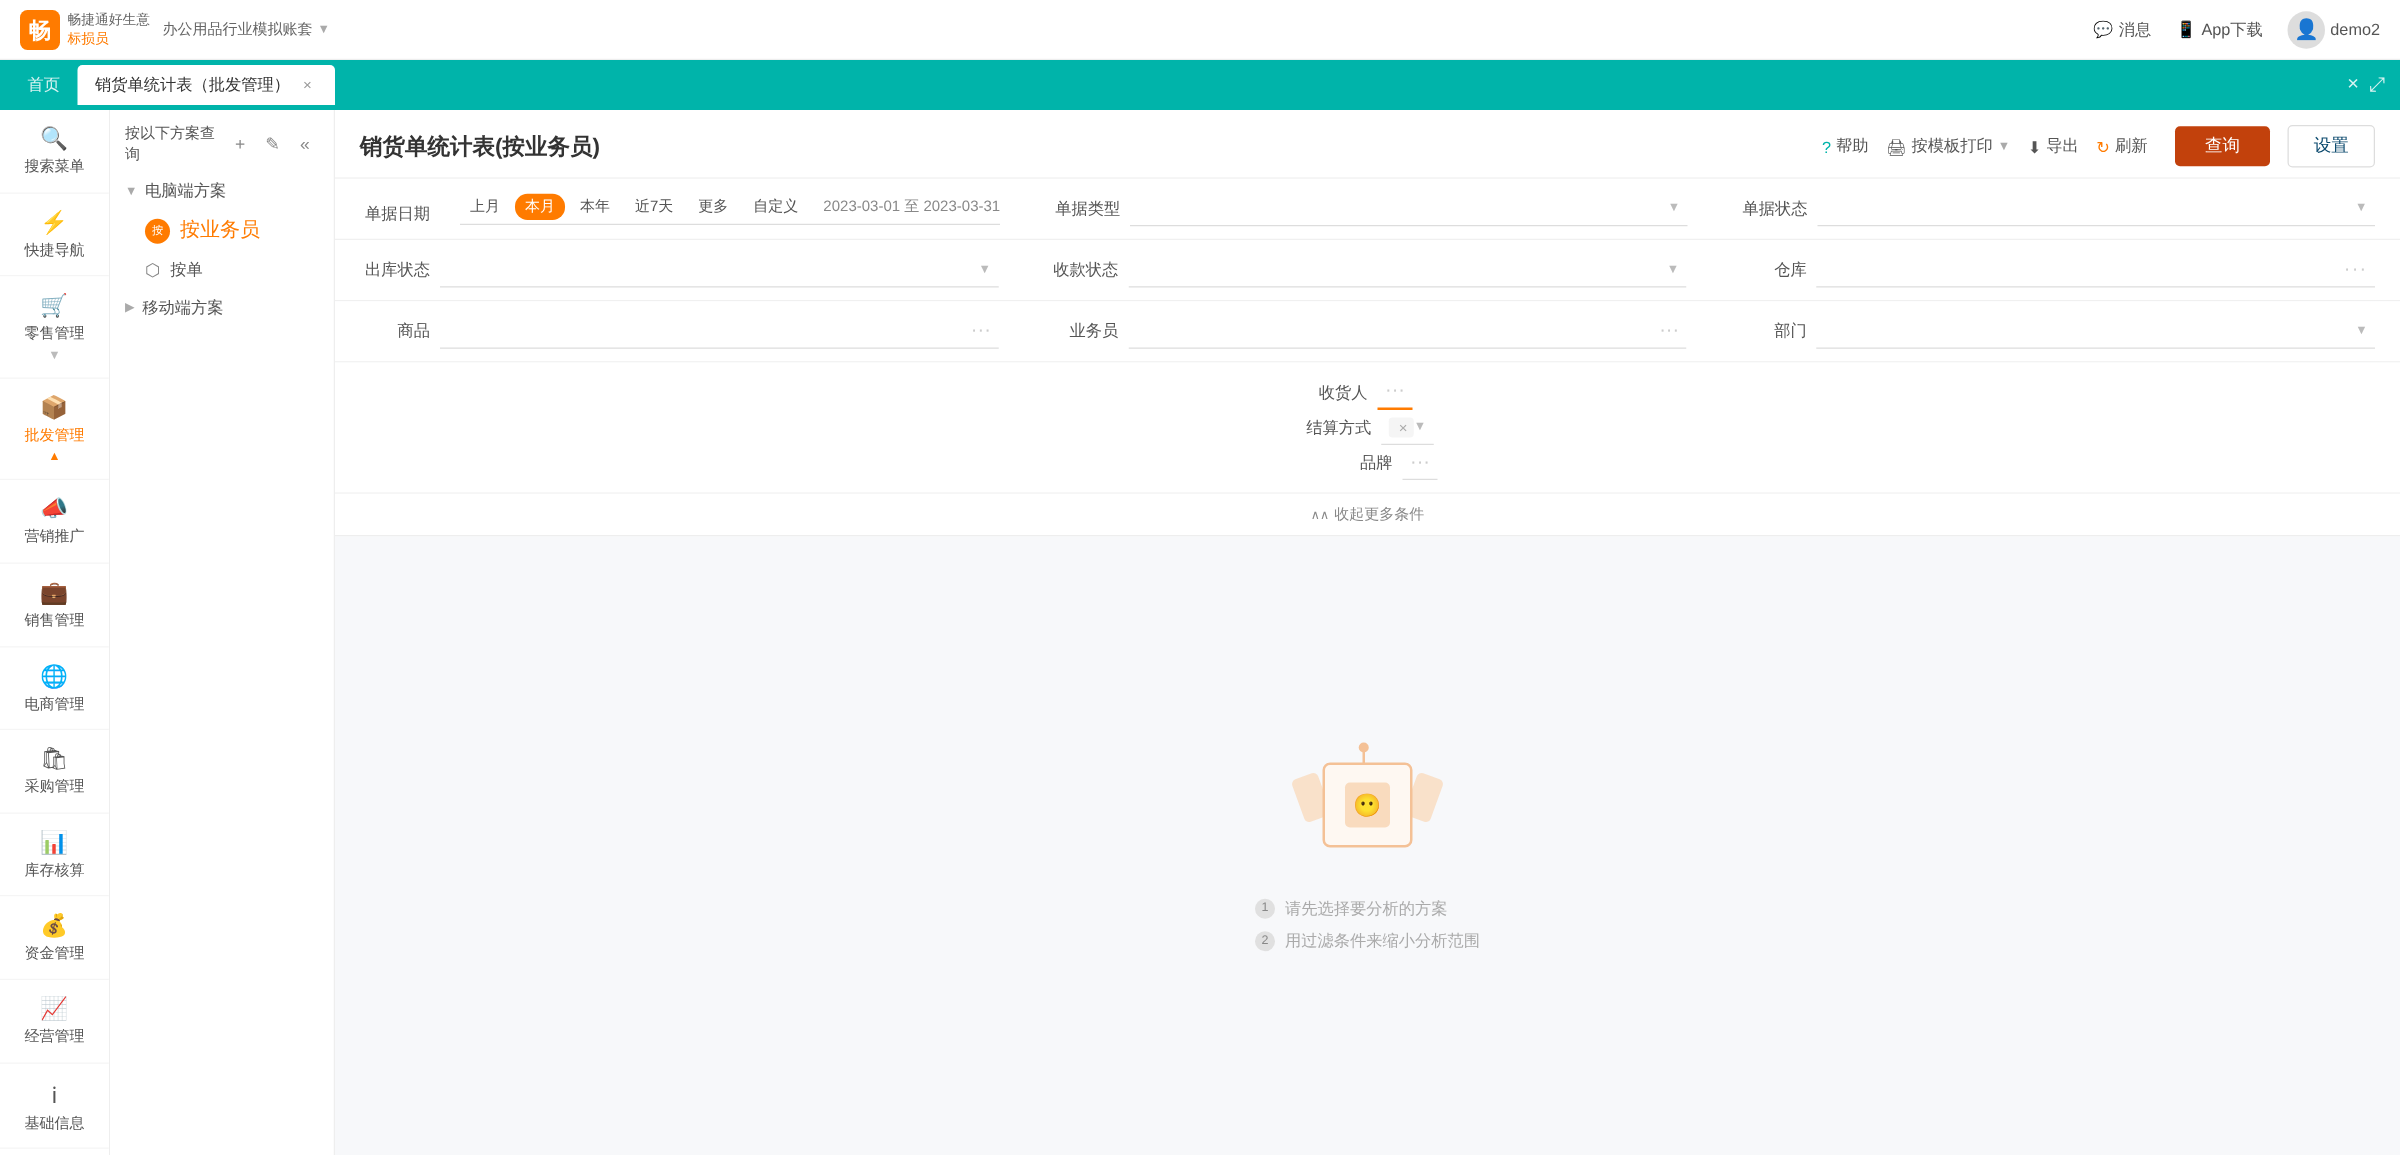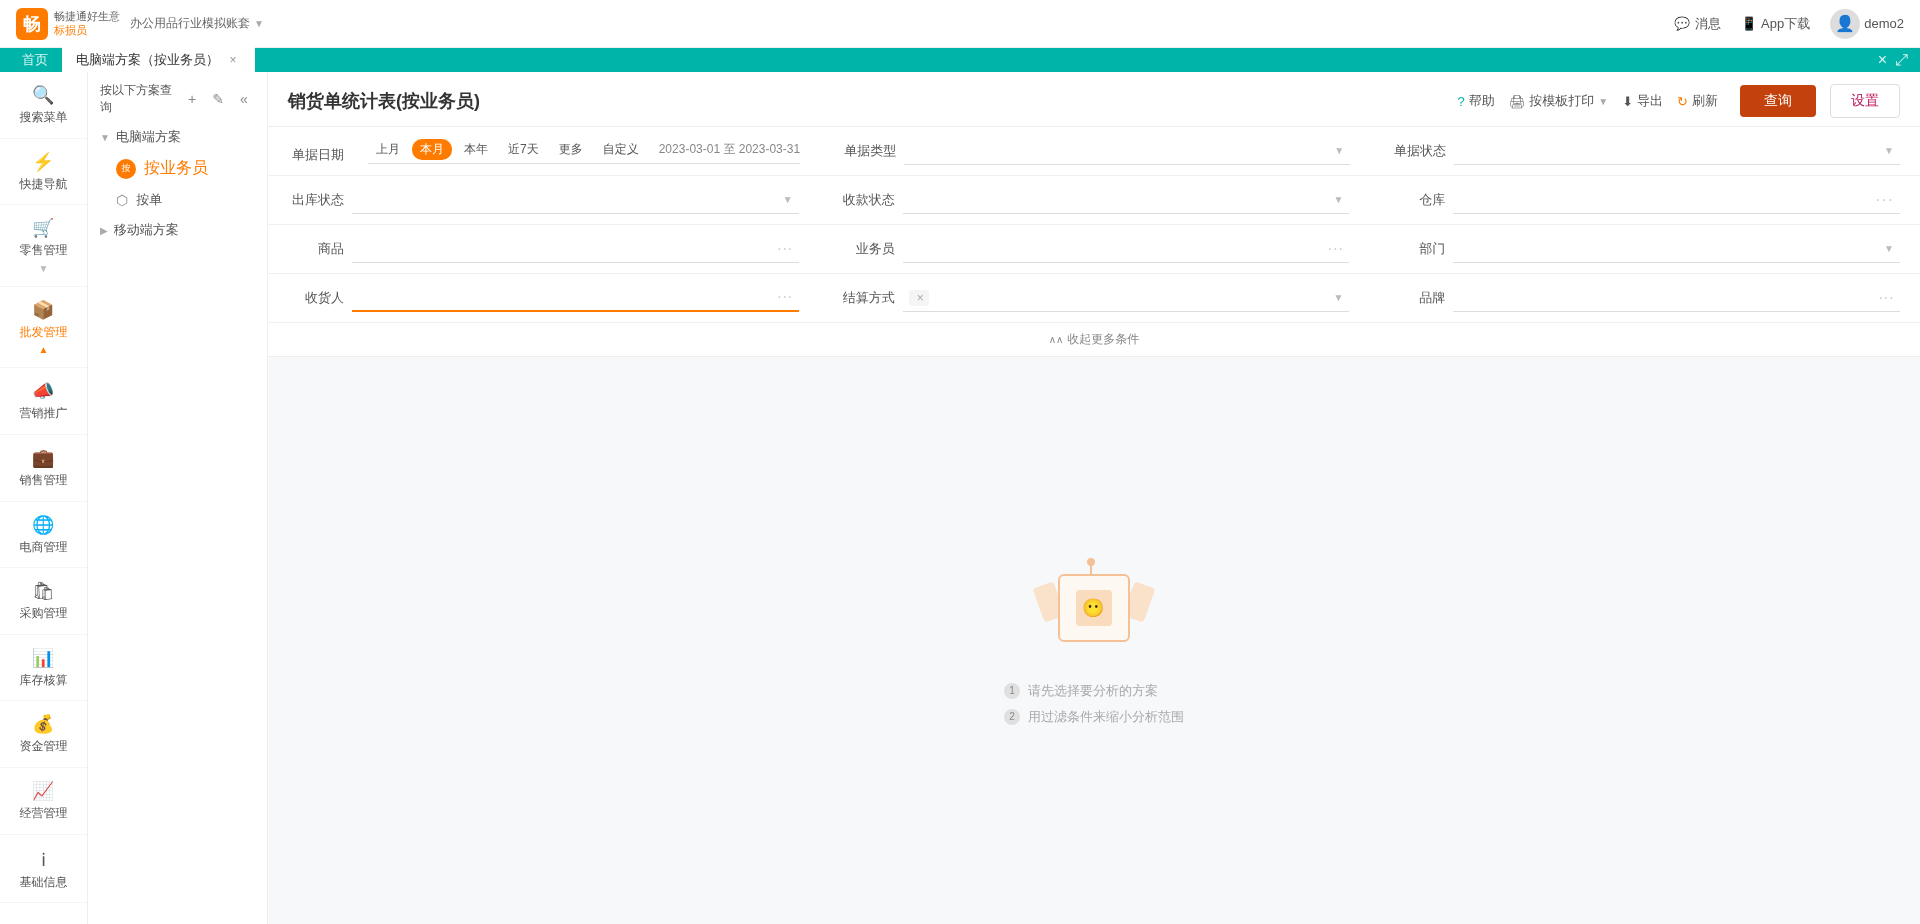--- a/index.html
+++ b/index.html
@@ -14,21 +14,21 @@
     .logo-area { display: flex; align-items: center; gap: 6px; }
     .logo-icon { width: 32px; height: 32px; background: #ff7b00; border-radius: 6px; display: flex; align-items: center; justify-content: center; color: white; font-size: 18px; font-weight: bold; }
     .logo-text { font-size: 11px; color: #666; line-height: 1.3; }
     .logo-label { font-size: 11px; color: #ff7b00; }
     .breadcrumb-area { display: flex; align-items: center; gap: 4px; font-size: 12px; color: #666; }
     .top-bar-right { display: flex; align-items: center; gap: 20px; }
     .top-action { display: flex; align-items: center; gap: 4px; color: #555; font-size: 13px; cursor: pointer; }
     .avatar { width: 30px; height: 30px; border-radius: 50%; background: #ddd; overflow: hidden; display: flex; align-items: center; justify-content: center; }
 
     
-    .tab-bar { height: 24px; background: #00b4aa; display: flex; align-items: center; padding: 0 0 0 8px; flex-shrink: 0; }
+    .tab-bar { height: 40px; background: #00b4aa; display: flex; align-items: center; padding: 0 0 0 8px; flex-shrink: 0; }
     .tab { display: flex; align-items: center; gap: 6px; padding: 0 14px; height: 32px; border-radius: 4px 4px 0 0; font-size: 13px; cursor: pointer; color: rgba(255,255,255,0.85); }
     .tab.home { background: transparent; color: rgba(255,255,255,0.85); }
     .tab.active { background: #fff; color: #333; margin-top: 0; }
     .tab-close { width: 16px; height: 16px; display: flex; align-items: center; justify-content: center; border-radius: 50%; color: #999; font-size: 12px; }
     .tab-bar-actions { margin-left: auto; display: flex; align-items: center; gap: 8px; padding-right: 12px; }
     .tab-bar-action { color: rgba(255,255,255,0.85); cursor: pointer; font-size: 16px; }
 
     
     .main-area { display: flex; flex: 1; overflow: hidden; }
 
@@ -53,21 +53,21 @@
     .tree-child-item.active { color: #ff7b00; }
     .scheme-icon { width: 20px; height: 20px; background: #ff7b00; border-radius: 50%; display: flex; align-items: center; justify-content: center; color: white; font-size: 10px; flex-shrink: 0; }
 
     
     .main-panel { flex: 1; display: flex; flex-direction: column; overflow: hidden; background: #f7f8fa; }
     .page-action-btn { display: flex; align-items: center; gap: 4px; color: #555; font-size: 13px; cursor: pointer; }
     .date-tab { padding: 2px 8px; font-size: 12px; color: #555; cursor: pointer; border-radius: 3px; }
     .date-tab.active { background: #ff7b00; color: #fff; border-radius: 10px; }
     .date-range { font-size: 12px; color: #888; margin-left: 8px; }
     .btn-query { background: #c2410c; color: #fff; border: none; border-radius: 4px; padding: 7px 24px; font-size: 14px; cursor: pointer; }
-    .btn-set { background: #fff; color: #be185d; border: 1px solid #ddd; border-radius: 4px; padding: 7px 20px; font-size: 14px; cursor: pointer; }
+    .btn-set { background: #fff; color: #0c4a6e; border: 1px solid #ddd; border-radius: 4px; padding: 7px 20px; font-size: 14px; cursor: pointer; }
 
     
     .empty-state { flex: 1; display: flex; flex-direction: column; align-items: center; justify-content: center; gap: 16px; }
     .fl { font-size: 13px; color: #555; white-space: nowrap; min-width: 56px; text-align: right; flex-shrink: 0; }
   </style>
 </head>
 <body>
 
 <div class="app-container">
 
@@ -101,21 +101,21 @@
         <span>demo2</span>
       </div>
     </div>
   </div>
 
   <div class="tab-bar">
     <div class="tab home">
       <span>首页</span>
     </div>
     <div class="tab active">
-      <span>电脑端方案（按业务员）</span>
+      <span>销货单统计表（批发管理）</span>
       <span class="tab-close">×</span>
     </div>
     <div class="tab-bar-actions">
       <span class="tab-bar-action">×</span>
       <span class="tab-bar-action">⤢</span>
     </div>
   </div>
 
   <div class="main-area">
 
@@ -319,21 +319,21 @@
               <span class="fl">部门</span>
               <div style="flex:1;display:flex;align-items:center;justify-content:space-between;border-bottom:1px solid #ddd;padding:3px 6px;height:28px;cursor:pointer;">
                 <span></span>
                 <span style="font-size:10px;color:#bbb;">▼</span>
               </div>
             </div>
           </div>
         </div>
 
         <div style="background:#fff;padding:10px 20px;border-bottom:1px solid #f0f0f0;">
-          <div style="display:flex;align-items:center;gap:0;">
+          <div style="display:flex;align-items:center;gap:0;flex-direction:column;">
             <div style="display:flex;align-items:center;gap:8px;flex:1;padding-right:20px;">
               <span class="fl">收货人</span>
               <div style="flex:1;display:flex;align-items:center;justify-content:space-between;border-bottom:2px solid #ff7b00;padding:3px 6px;height:28px;cursor:pointer;">
                 <span></span>
                 <span style="color:#ccc;font-size:16px;">···</span>
               </div>
             </div>
             <div style="display:flex;align-items:center;gap:8px;flex:1;padding:0 20px;">
               <span class="fl">结算方式</span>
               <div style="flex:1;display:flex;align-items:center;justify-content:space-between;border-bottom:1px solid #ddd;padding:3px 6px;height:28px;cursor:pointer;">

